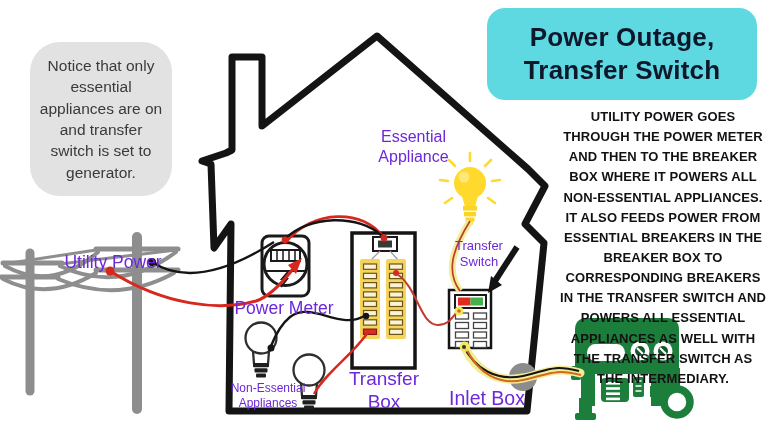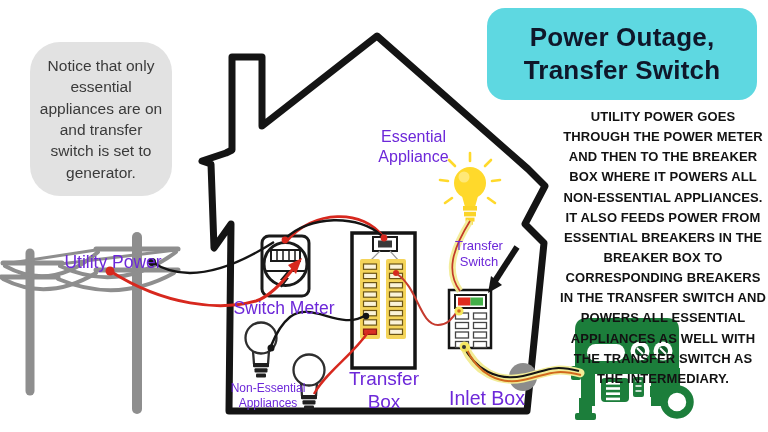--- a/index.html
+++ b/index.html
@@ -215,20 +215,20 @@
   </div>
 
   <div class="overlay title-card">
     <div class="t-line">Power Outage,</div>
     <div class="t-line">Transfer Switch</div>
   </div>
 
   <div class="overlay description">UTILITY POWER GOES THROUGH THE POWER METER AND THEN TO THE BREAKER BOX WHERE IT POWERS ALL NON-ESSENTIAL APPLIANCES.  IT ALSO FEEDS POWER FROM ESSENTIAL BREAKERS IN THE BREAKER BOX TO CORRESPONDING BREAKERS IN THE TRANSFER SWITCH AND POWERS ALL ESSENTIAL APPLIANCES AS WELL WITH THE TRANSFER SWITCH AS THE INTERMEDIARY.</div>
 
   <div class="overlay lbl lbl-utility">Utility Power</div>
-  <div class="overlay lbl lbl-meter">Switch Meter</div>
+  <div class="overlay lbl lbl-meter">Power Meter</div>
   <div class="overlay lbl lbl-breaker">Transfer Box</div>
   <div class="overlay lbl lbl-noness">Non-Essential Appliances</div>
   <div class="overlay lbl lbl-essential">Essential Appliance</div>
   <div class="overlay lbl lbl-tswitch">Transfer Switch</div>
   <div class="overlay lbl lbl-inlet">Inlet Box</div>
 
 </div>
 
 </body></html>

